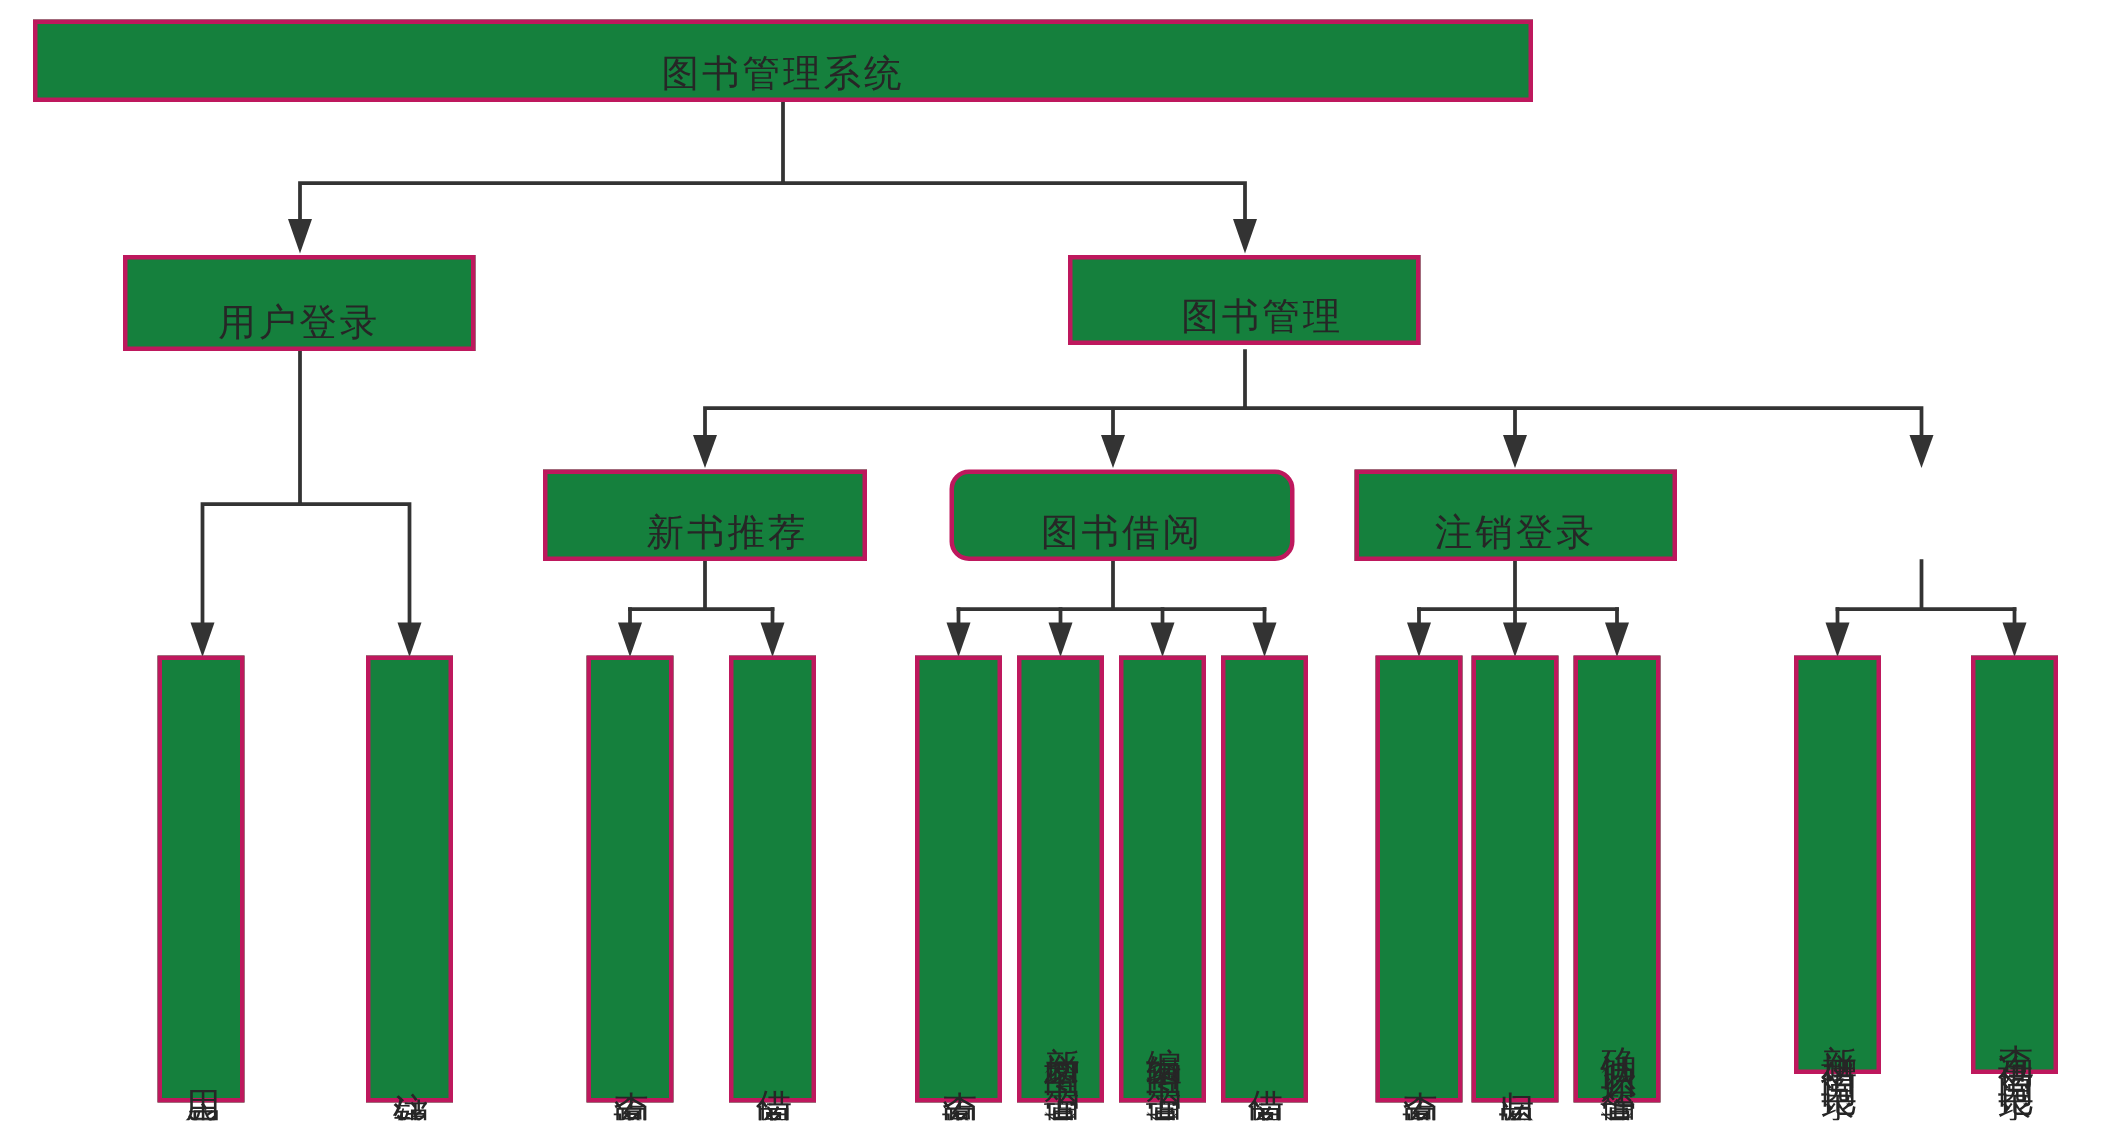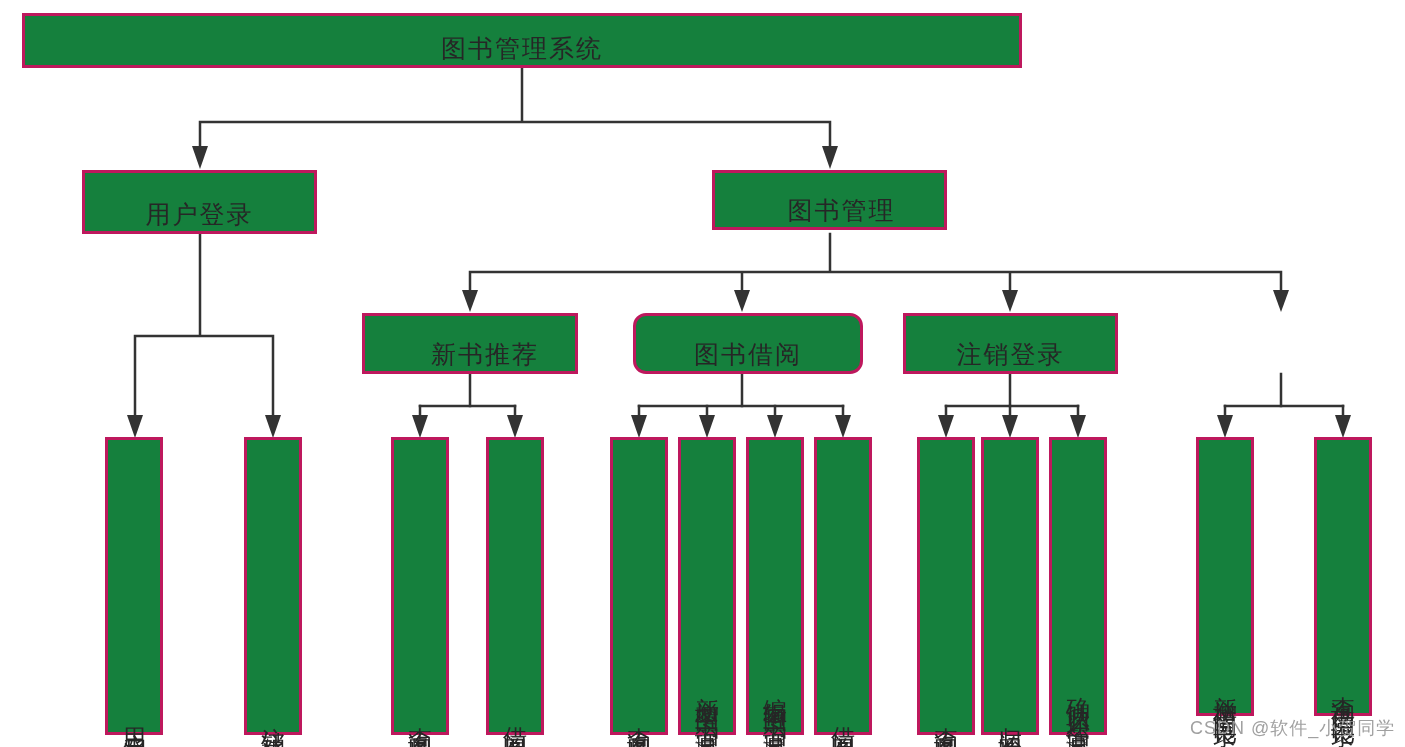--- a/index.html
+++ b/index.html
@@ -141,15 +141,14 @@
   <div class="node leaf" style="left:1049px; top:437px; width:58px; height:298px;">
     <span>确认归还（管理员）</span>
   </div>
   <div class="node leaf" style="left:1196px; top:437px; width:58px; height:279px;">
     <span>新增借阅记录</span>
   </div>
   <div class="node leaf" style="left:1314px; top:437px; width:58px; height:279px;">
     <span>查询借阅记录</span>
   </div>
 
-  <div class="watermark" style="left:1190px; top:716px;">CSDN @软件_小贺同学</div>
 
 </div>
 
 </body></html>

